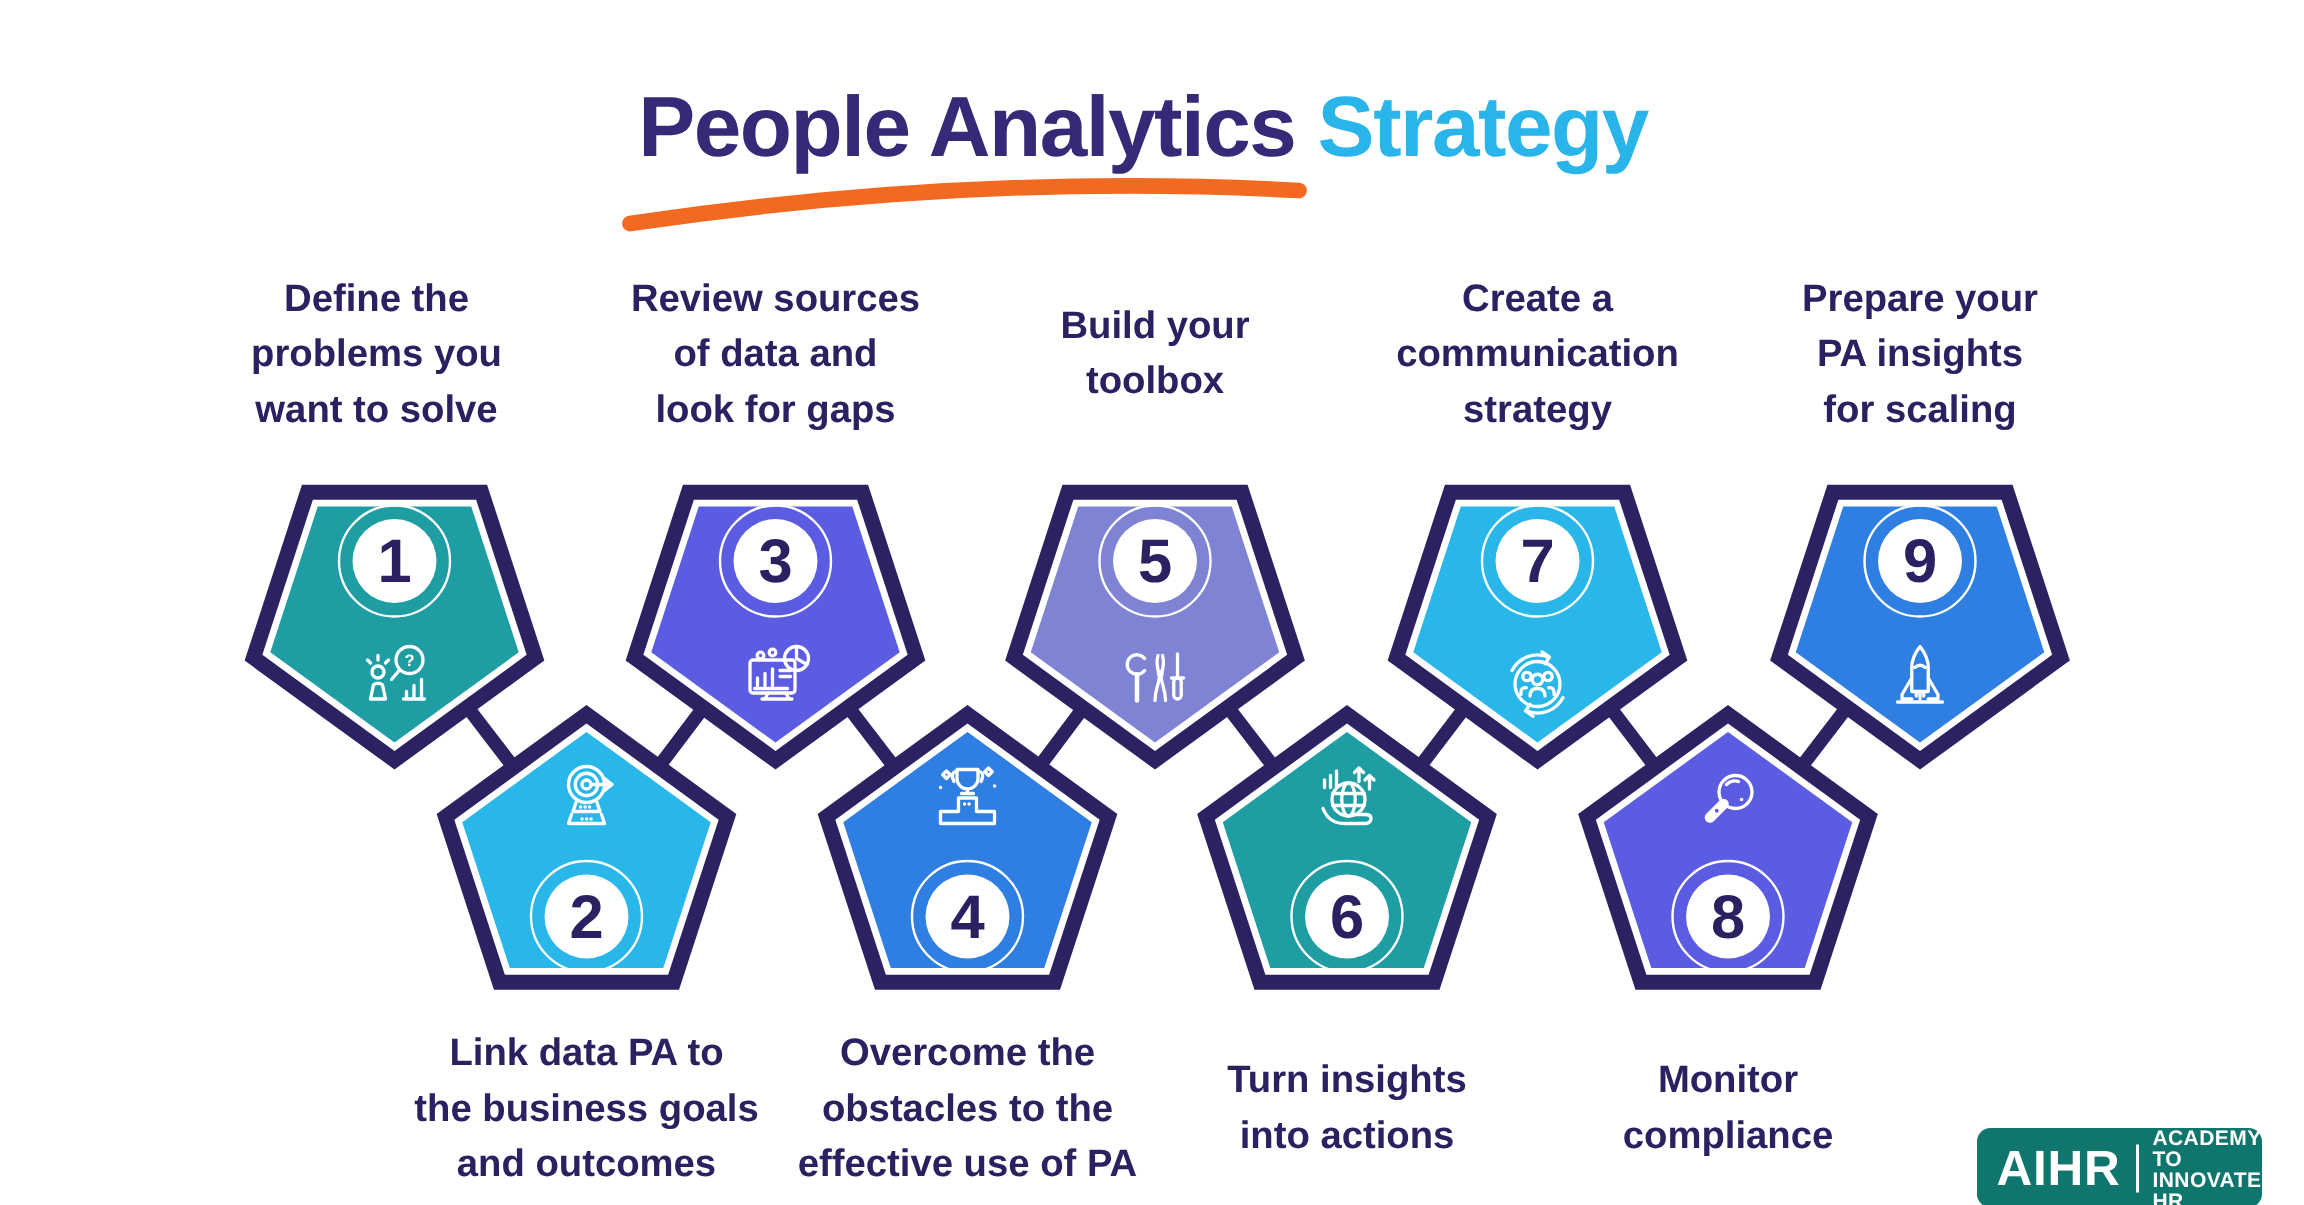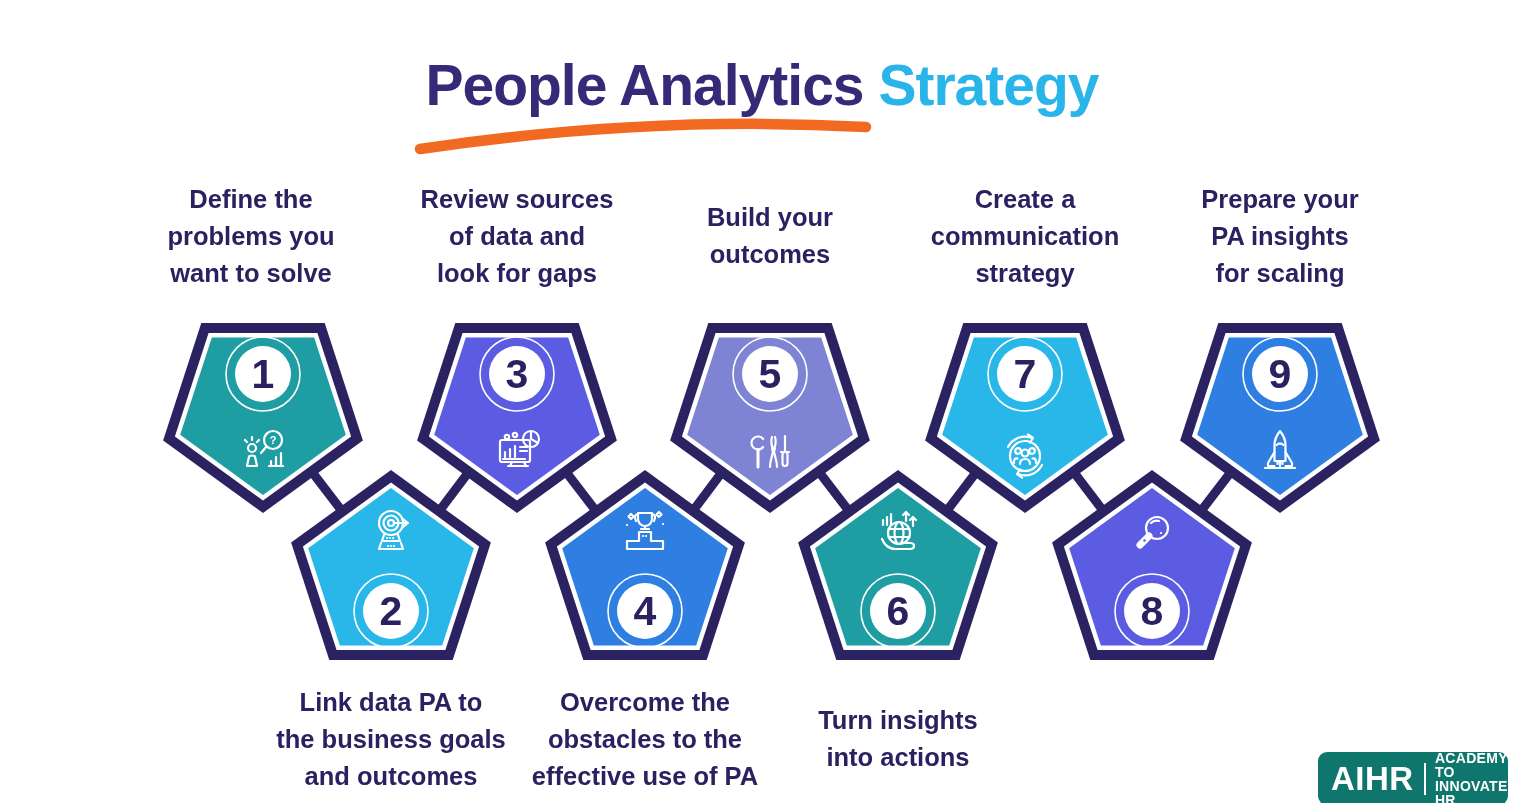--- a/index.html
+++ b/index.html
@@ -236,36 +236,38 @@
     </g>
   </svg>
 
   <div class="step-label top" style="left:251px">Define the
 problems you
 want to solve</div>
   <div class="step-label top" style="left:517px">Review sources
 of data and
 look for gaps</div>
   <div class="step-label top" style="left:770px">Build your
-outcomes</div>
+toolbox</div>
   <div class="step-label top" style="left:1025px">Create a
 communication
 strategy</div>
   <div class="step-label top" style="left:1280px">Prepare your
 PA insights
 for scaling</div>
 
   <div class="step-label bottom" style="left:391px">Link data PA to
 the business goals
 and outcomes</div>
   <div class="step-label bottom" style="left:645px">Overcome the
 obstacles to the
 effective use of PA</div>
   <div class="step-label bottom" style="left:898px">Turn insights
 into actions</div>
+  <div class="step-label bottom" style="left:1152px">Monitor
+compliance</div>
 
   <div class="logo">
     <span class="brand">AIHR</span>
     <span class="divider"></span>
     <span class="tagline">ACADEMY TO
 INNOVATE HR</span>
   </div>
 
 </div>
 

